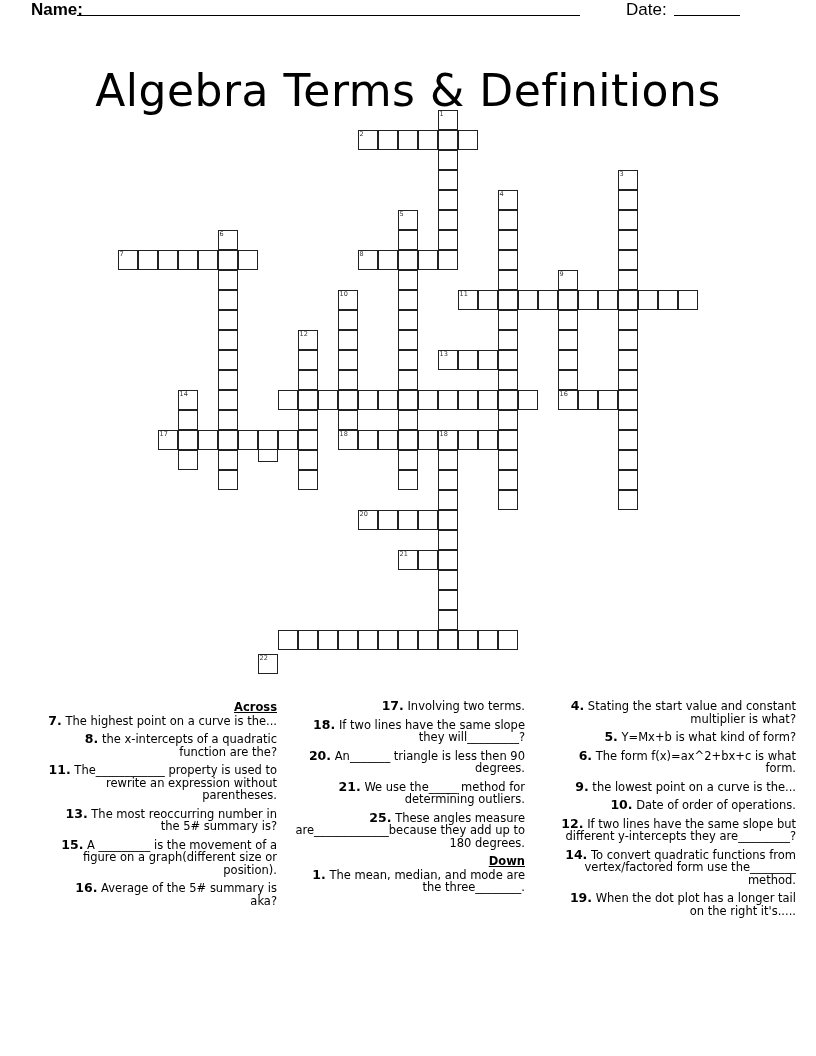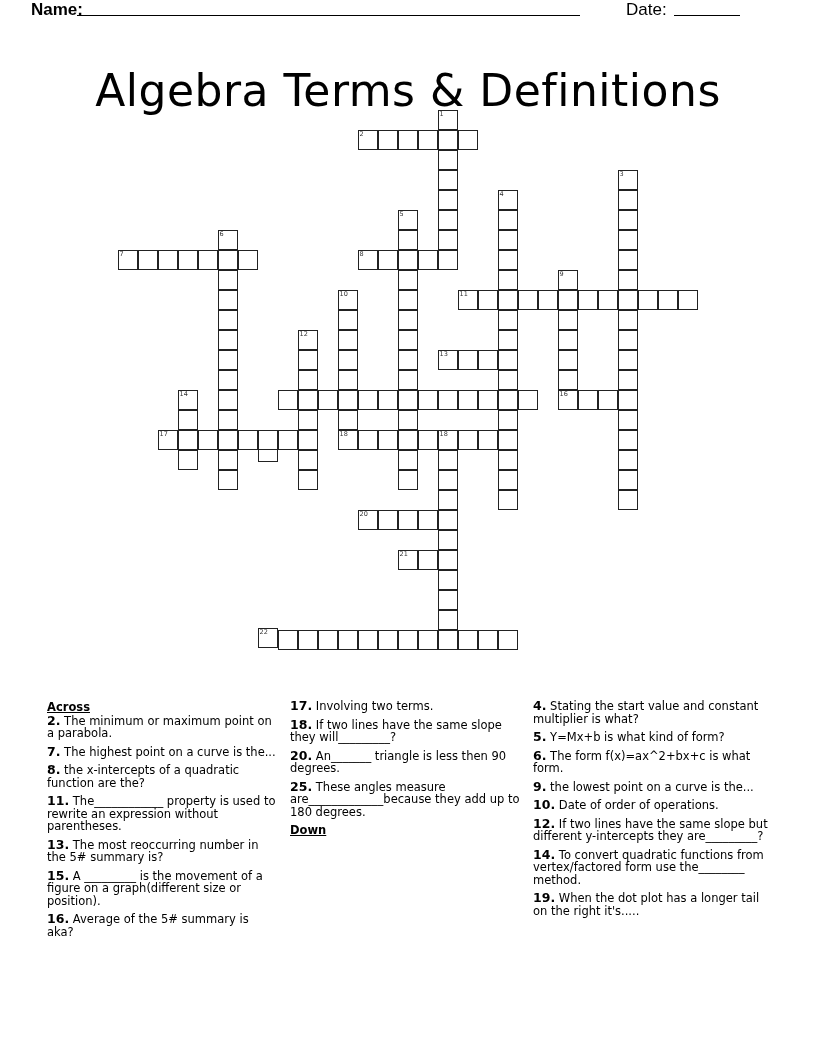--- a/index.html
+++ b/index.html
@@ -6,24 +6,24 @@
   body { width: 816px; height: 1056px; position: relative; overflow: hidden; font-family: "DejaVu Sans", sans-serif; color: #000; }
   .header { position: absolute; top: 0; left: 0; width: 816px; height: 22px; font-family: "Liberation Sans", sans-serif; font-size: 17px; }
   .header .name-label { position: absolute; left: 31px; top: 0; font-weight: bold; }
   .header .name-line { position: absolute; left: 77px; top: 15px; width: 503px; border-bottom: 1px solid #000; }
   .header .date-label { position: absolute; left: 626px; top: 0; }
   .header .date-line { position: absolute; left: 674px; top: 15px; width: 66px; border-bottom: 1px solid #000; }
   .title { position: absolute; top: 36px; left: 0; width: 816px; text-align: center; font-family: "DejaVu Sans", sans-serif; font-size: 44px; letter-spacing: 0.5px; font-weight: normal; }
   .grid { position: absolute; left: 0; top: 0; width: 816px; height: 680px; pointer-events: none; }
   .cell { position: absolute; width: 20px; height: 20px; box-sizing: border-box; border: 1px solid #222; background: #fff; pointer-events: auto; margin-left: -0.5px; margin-top: -0.5px; }
   .cell .num { position: absolute; left: 1px; top: 0px; font-size: 6.5px; line-height: 7px; font-family: "DejaVu Sans", sans-serif; color: #333; }
-  .clues { position: absolute; top: 700px; font-family: "DejaVu Sans", sans-serif; font-size: 11.5px; line-height: 12.5px; }
+  .clues { position: absolute; top: 700px; font-family: "DejaVu Sans", sans-serif; font-size: 11.5px; line-height: 12.5px; text-align: right; }
   .col1 { left: 47px; width: 230px; }
   .col2 { left: 290px; width: 235px; }
-  .col3 { left: 533px; width: 235px; }
+  .col3 { left: 561px; width: 235px; }
   .section-head { font-weight: bold; text-decoration: underline; font-size: 11.5px; margin: 1px 0 1px 0; }
   .clue { margin-bottom: 6px; }
   .clue .cnum { font-weight: bold; font-size: 12.5px; }
 </style>
 </head>
 <body>
 
 <div class="header">
   <span class="name-label">Name:</span>
   <span class="name-line"></span>
@@ -128,21 +128,21 @@
     </div>
     <div class="cell" style="left: 378px; top: 510px;"></div>
     <div class="cell" style="left: 398px; top: 510px;"></div>
     <div class="cell" style="left: 418px; top: 510px;"></div>
     <div class="cell" style="left: 438px; top: 510px;"></div>
     <div class="cell" style="left: 398px; top: 550px;">
       <span class="num">21</span>
     </div>
     <div class="cell" style="left: 418px; top: 550px;"></div>
     <div class="cell" style="left: 438px; top: 550px;"></div>
-    <div class="cell" style="left: 258px; top: 628px;">
+    <div class="cell" style="left: 258px; top: 654px;">
       <span class="num">22</span>
     </div>
     <div class="cell" style="left: 278px; top: 630px;"></div>
     <div class="cell" style="left: 298px; top: 630px;"></div>
     <div class="cell" style="left: 318px; top: 630px;"></div>
     <div class="cell" style="left: 338px; top: 630px;"></div>
     <div class="cell" style="left: 358px; top: 630px;"></div>
     <div class="cell" style="left: 378px; top: 630px;"></div>
     <div class="cell" style="left: 398px; top: 630px;"></div>
     <div class="cell" style="left: 418px; top: 630px;"></div>
@@ -247,35 +247,36 @@
     <div class="cell" style="left: 438px; top: 470px;"></div>
     <div class="cell" style="left: 438px; top: 490px;"></div>
     <div class="cell" style="left: 438px; top: 530px;"></div>
     <div class="cell" style="left: 438px; top: 570px;"></div>
     <div class="cell" style="left: 438px; top: 590px;"></div>
     <div class="cell" style="left: 438px; top: 610px;"></div>
   </div>
 
 <div class="clues col1">
   <div class="section-head">Across</div>
-  <div class="clue"><span class="cnum">2.</span><span> The minimum or maximum point on a parabola.</span></div>
   <div class="clue"><span class="cnum">7.</span><span> The highest point on a curve is the...</span></div>
   <div class="clue"><span class="cnum">8.</span><span> the x-intercepts of a quadratic function are the?</span></div>
   <div class="clue"><span class="cnum">11.</span><span> The____________ property is used to rewrite an expression without parentheses.</span></div>
   <div class="clue"><span class="cnum">13.</span><span> The most reoccurring number in the 5# summary is?</span></div>
   <div class="clue"><span class="cnum">15.</span><span> A _________ is the movement of a figure on a graph(different size or position).</span></div>
   <div class="clue"><span class="cnum">16.</span><span> Average of the 5# summary is aka?</span></div>
 </div>
 
 <div class="clues col2">
   <div class="clue"><span class="cnum">17.</span><span> Involving two terms.</span></div>
   <div class="clue"><span class="cnum">18.</span><span> If two lines have the same slope they will_________?</span></div>
   <div class="clue"><span class="cnum">20.</span><span> An_______ triangle is less then 90 degrees.</span></div>
+  <div class="clue"><span class="cnum">21.</span><span> We use the_____ method for determining outliers.</span></div>
   <div class="clue"><span class="cnum">25.</span><span> These angles measure are_____________because they add up to 180 degrees.</span></div>
   <div class="section-head">Down</div>
+  <div class="clue"><span class="cnum">1.</span><span> The mean, median, and mode are the three________.</span></div>
 </div>
 
 <div class="clues col3">
   <div class="clue"><span class="cnum">4.</span><span> Stating the start value and constant multiplier is what?</span></div>
   <div class="clue"><span class="cnum">5.</span><span> Y=Mx+b is what kind of form?</span></div>
   <div class="clue"><span class="cnum">6.</span><span> The form f(x)=ax^2+bx+c is what form.</span></div>
   <div class="clue"><span class="cnum">9.</span><span> the lowest point on a curve is the...</span></div>
   <div class="clue"><span class="cnum">10.</span><span> Date of order of operations.</span></div>
   <div class="clue"><span class="cnum">12.</span><span> If two lines have the same slope but different y-intercepts they are_________?</span></div>
   <div class="clue"><span class="cnum">14.</span><span> To convert quadratic functions from vertex/factored form use the________ method.</span></div>

